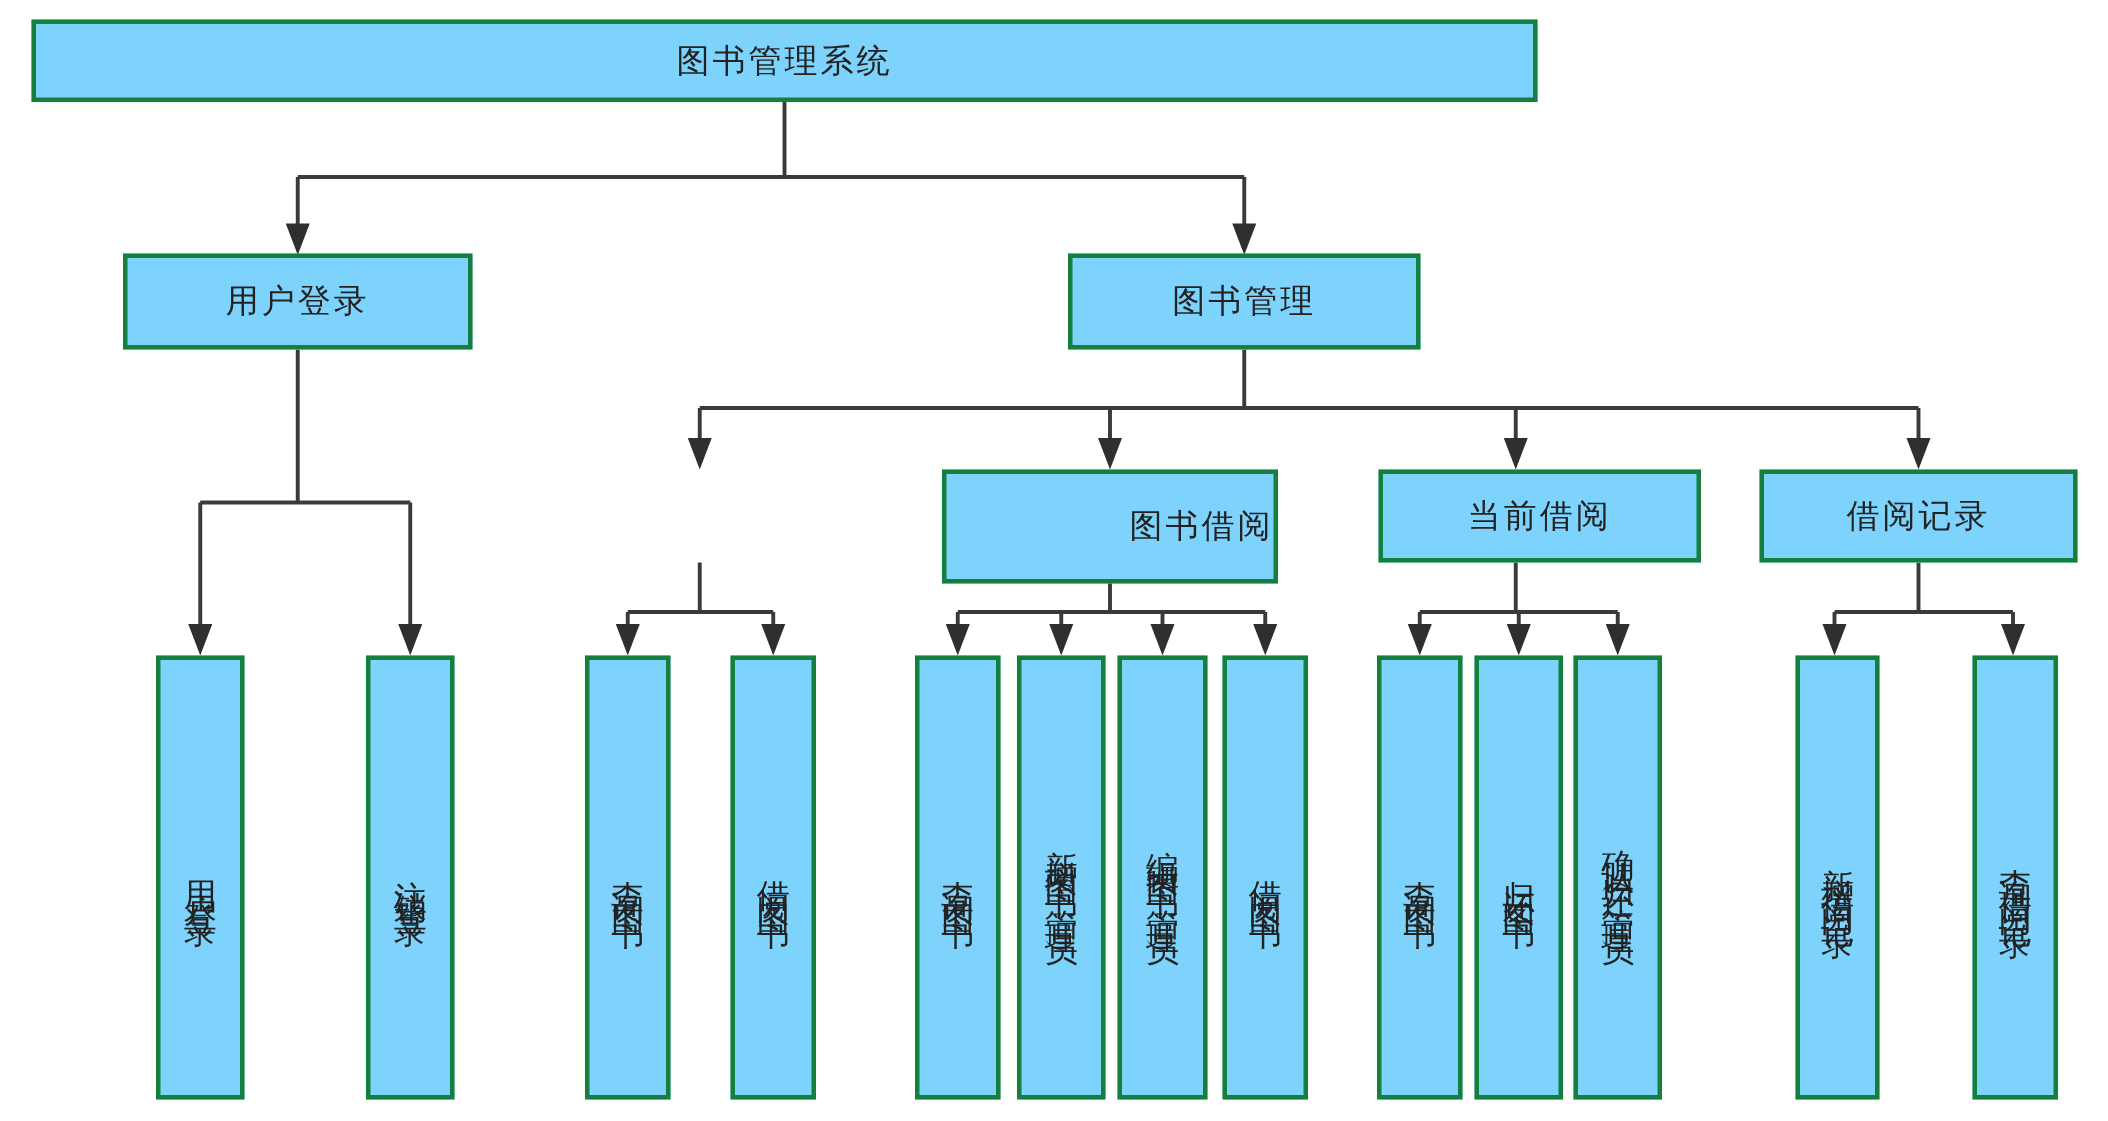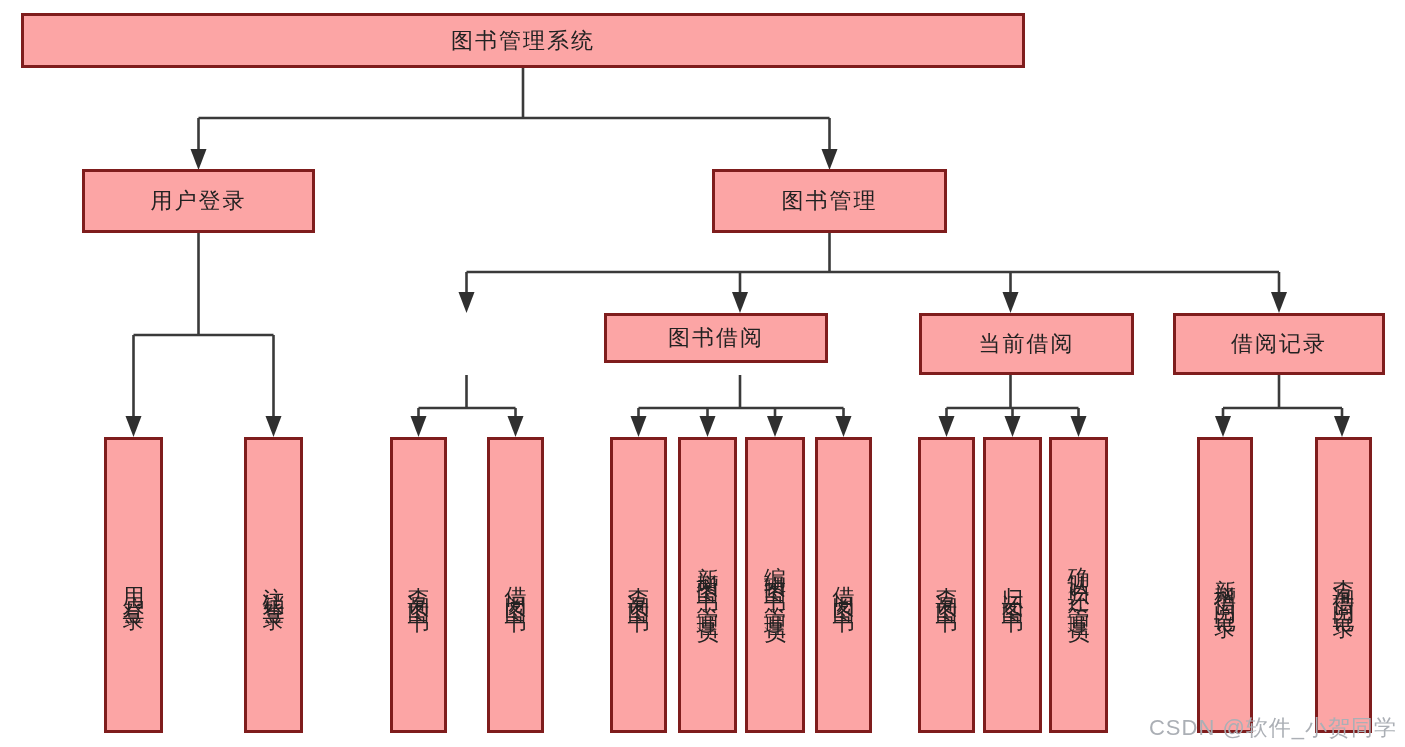--- a/index.html
+++ b/index.html
@@ -13,22 +13,22 @@
     overflow: hidden;
   }
   #connectors {
     position: absolute;
     left: 0; top: 0;
     width: 1405px; height: 747px;
   }
   .box {
     position: absolute;
     box-sizing: border-box;
-    border: 3px solid #7f1d1d;
-    background: #fca5a5;
+    border: 3px solid #15803d;
+    background: #7dd3fc;
     display: flex;
     align-items: center;
     justify-content: center;
   }
   .hlabel {
     font-size: 22px;
     letter-spacing: 2px;
     white-space: nowrap;
     color: #222222;
   }
@@ -132,21 +132,21 @@
     <span class="hlabel">图书管理系统</span>
   </div>
 
   <div class="box" style="left:82px; top:169px; width:233px; height:64px;">
     <span class="hlabel">用户登录</span>
   </div>
   <div class="box" style="left:712px; top:169px; width:235px; height:64px;">
     <span class="hlabel">图书管理</span>
   </div>
 
-  <div class="box" style="left:604px; top:313px; width:224px; height:50px;">
+  <div class="box" style="left:628px; top:313px; width:224px; height:76px;justify-content:flex-end;">
     <span class="hlabel">图书借阅</span>
   </div>
   <div class="box" style="left:903px; top:313px; width:215px; height:62px;margin-left:16px;">
     <span class="hlabel">当前借阅</span>
   </div>
   <div class="box" style="left:1173px; top:313px; width:212px; height:62px;">
     <span class="hlabel">借阅记录</span>
   </div>
 
   <div class="box" style="left:104px; top:437px; width:59px; height:296px;">
@@ -186,15 +186,14 @@
     <span class="vlabel">确认归还（管理员）</span>
   </div>
 
   <div class="box" style="left:1197px; top:437px; width:56px; height:296px;">
     <span class="vlabel">新增借阅记录</span>
   </div>
   <div class="box" style="left:1315px; top:437px; width:57px; height:296px;">
     <span class="vlabel">查询借阅记录</span>
   </div>
 
-  <div class="watermark">CSDN @软件_小贺同学</div>
 
 </div>
 
 </body></html>

